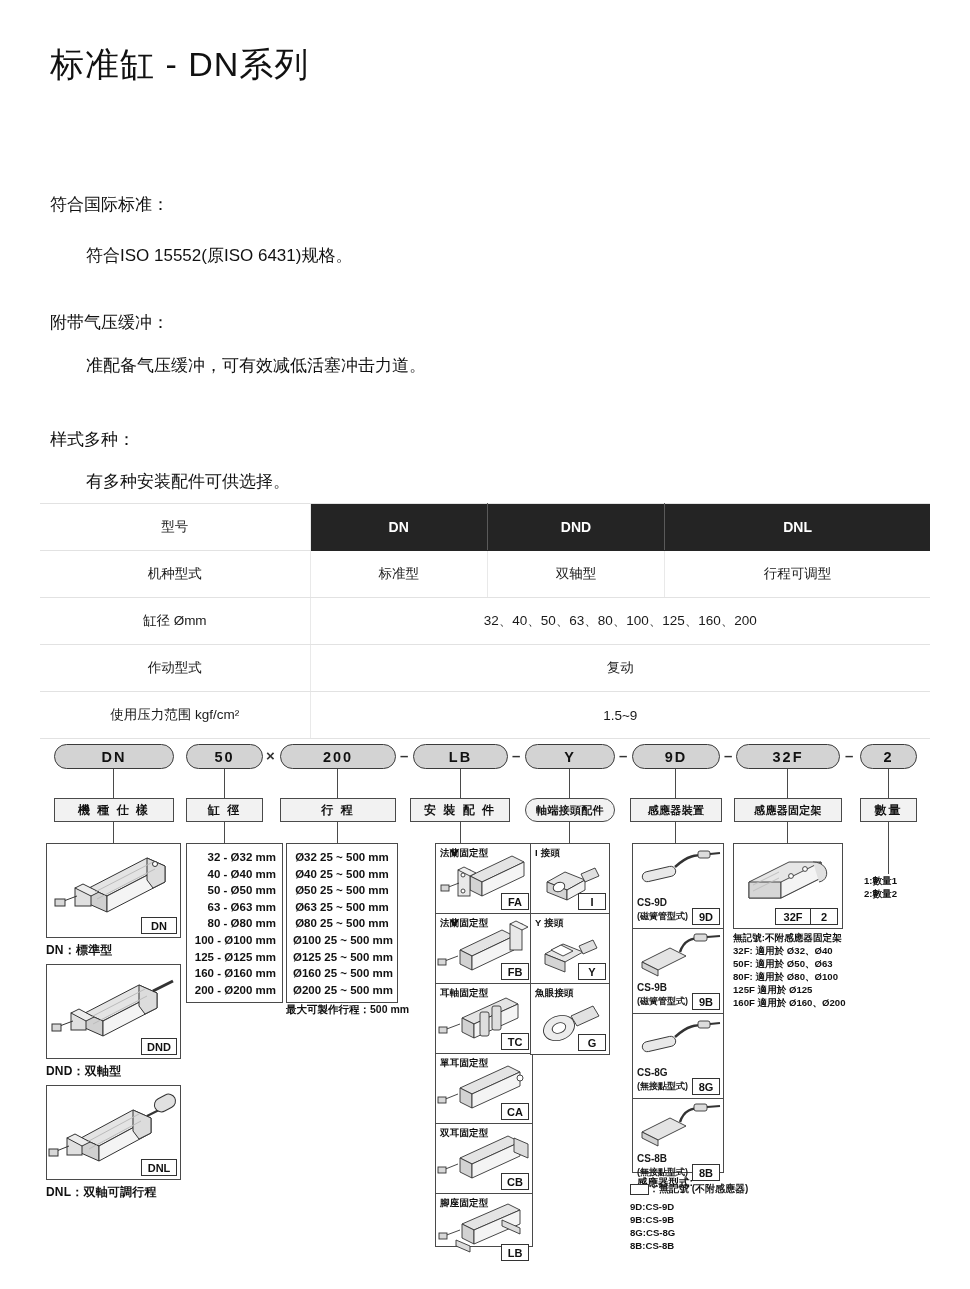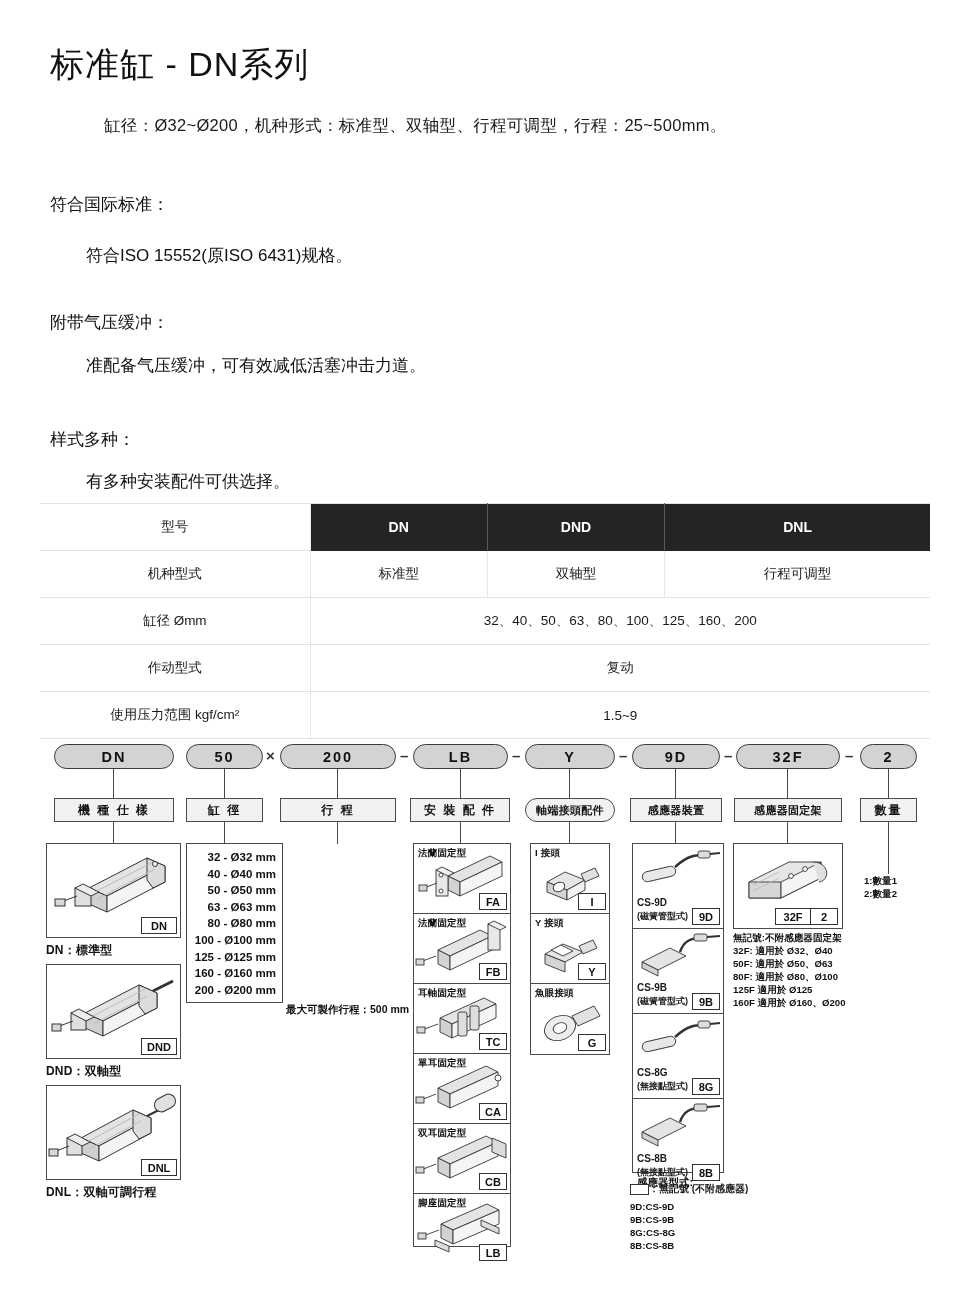--- a/index.html
+++ b/index.html
@@ -77,21 +77,21 @@
     font-size:12px; font-weight:bold; letter-spacing:2px; color:#111;
     white-space:nowrap;
   }
   .catbox.tight { letter-spacing:0.3px; font-size:11px; }
   .vline { position:absolute; width:1.4px; background:#4a4a4a; }
 
   
   .frame { position:absolute; border:1.3px solid #4a4a4a; background:#fff; }
 
   .imgcell { position:relative; border-bottom:1.3px solid #4a4a4a; }
-  .imgcell:last-child { border-bottom:none;text-align:center; }
+  .imgcell:last-child { border-bottom:none; }
   .cellcap {
     position:absolute; left:4px; top:3px;
     font-size:9.5px; font-weight:bold; color:#111; letter-spacing:0.2px;
   }
   .codebox {
     position:absolute; right:3px; bottom:3px;
     min-width:28px; height:17px; padding:0 5px;
     border:1.2px solid #333; background:#fff;
     font-size:11px; font-weight:bold; color:#111;
     display:flex; align-items:center; justify-content:center;
@@ -122,21 +122,20 @@
 
   .lbl-pair { position:absolute; display:flex; }
   .lbl-pair .codebox { position:static; }
 </style>
 </head>
 <body>
 
 <div class="page">
 
   <div class="title">标准缸 - DN系列</div>
-  <div class="subtitle">缸径：Ø32~Ø200，机种形式：标准型、双轴型、行程可调型，行程：25~500mm。</div>
 
   <div class="sec-head" style="top:193px">符合国际标准：</div>
   <div class="sec-body" style="top:244px">符合ISO 15552(原ISO 6431)规格。</div>
 
   <div class="sec-head" style="top:311px">附带气压缓冲：</div>
   <div class="sec-body" style="top:354px">准配备气压缓冲，可有效减低活塞冲击力道。</div>
 
   <div class="sec-head" style="top:428px">样式多种：</div>
   <div class="sec-body" style="top:470px">有多种安装配件可供选择。</div>
 
@@ -279,23 +278,34 @@
       <div class="li">40 - Ø40 mm</div>
       <div class="li">50 - Ø50 mm</div>
       <div class="li">63 - Ø63 mm</div>
       <div class="li">80 - Ø80 mm</div>
       <div class="li">100 - Ø100 mm</div>
       <div class="li">125 - Ø125 mm</div>
       <div class="li">160 - Ø160 mm</div>
       <div class="li">200 - Ø200 mm</div>
     </div>
 
+    <div class="listbox" style="left:286px; top:101px; width:112px;">
+      <div class="li c">Ø32  25 ~ 500 mm</div>
+      <div class="li c">Ø40  25 ~ 500 mm</div>
+      <div class="li c">Ø50  25 ~ 500 mm</div>
+      <div class="li c">Ø63  25 ~ 500 mm</div>
+      <div class="li c">Ø80  25 ~ 500 mm</div>
+      <div class="li c">Ø100  25 ~ 500 mm</div>
+      <div class="li c">Ø125  25 ~ 500 mm</div>
+      <div class="li c">Ø160  25 ~ 500 mm</div>
+      <div class="li c">Ø200  25 ~ 500 mm</div>
+    </div>
     <div class="note" style="left:286px; top:261px;">最大可製作行程：500 mm</div>
 
-    <div class="frame" style="left:413px; top:101px; width:98px; height:404px;">
+    <div class="frame" style="left:435px; top:101px; width:98px; height:404px;">
       <div class="imgcell" style="height:70px;">
         <div class="cellcap">法蘭固定型</div>
         <svg width="94" height="68" viewBox="0 0 94 68">
           <g stroke="#333" stroke-width="0.9" fill="#ececec">
             <polygon points="34,32 76,12 88,18 46,38" fill="#e4e4e4"></polygon>
             <polygon points="34,32 34,46 46,52 46,38" fill="#d2d2d2"></polygon>
             <polygon points="46,38 88,18 88,32 46,52" fill="#f4f4f4"></polygon>
             <rect x="22" y="26" width="12" height="26" fill="#e8e8e8"></rect>
             <polygon points="22,26 28,23 40,29 34,32" fill="#f0f0f0"></polygon>
             <circle cx="27" cy="31" r="2" fill="#fff"></circle>

